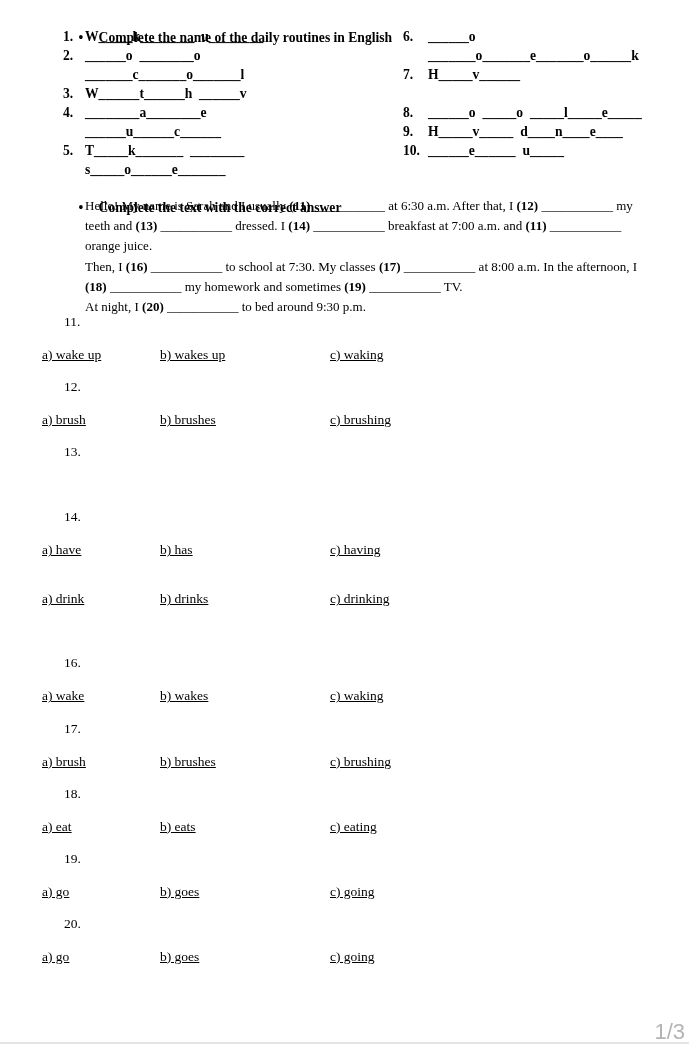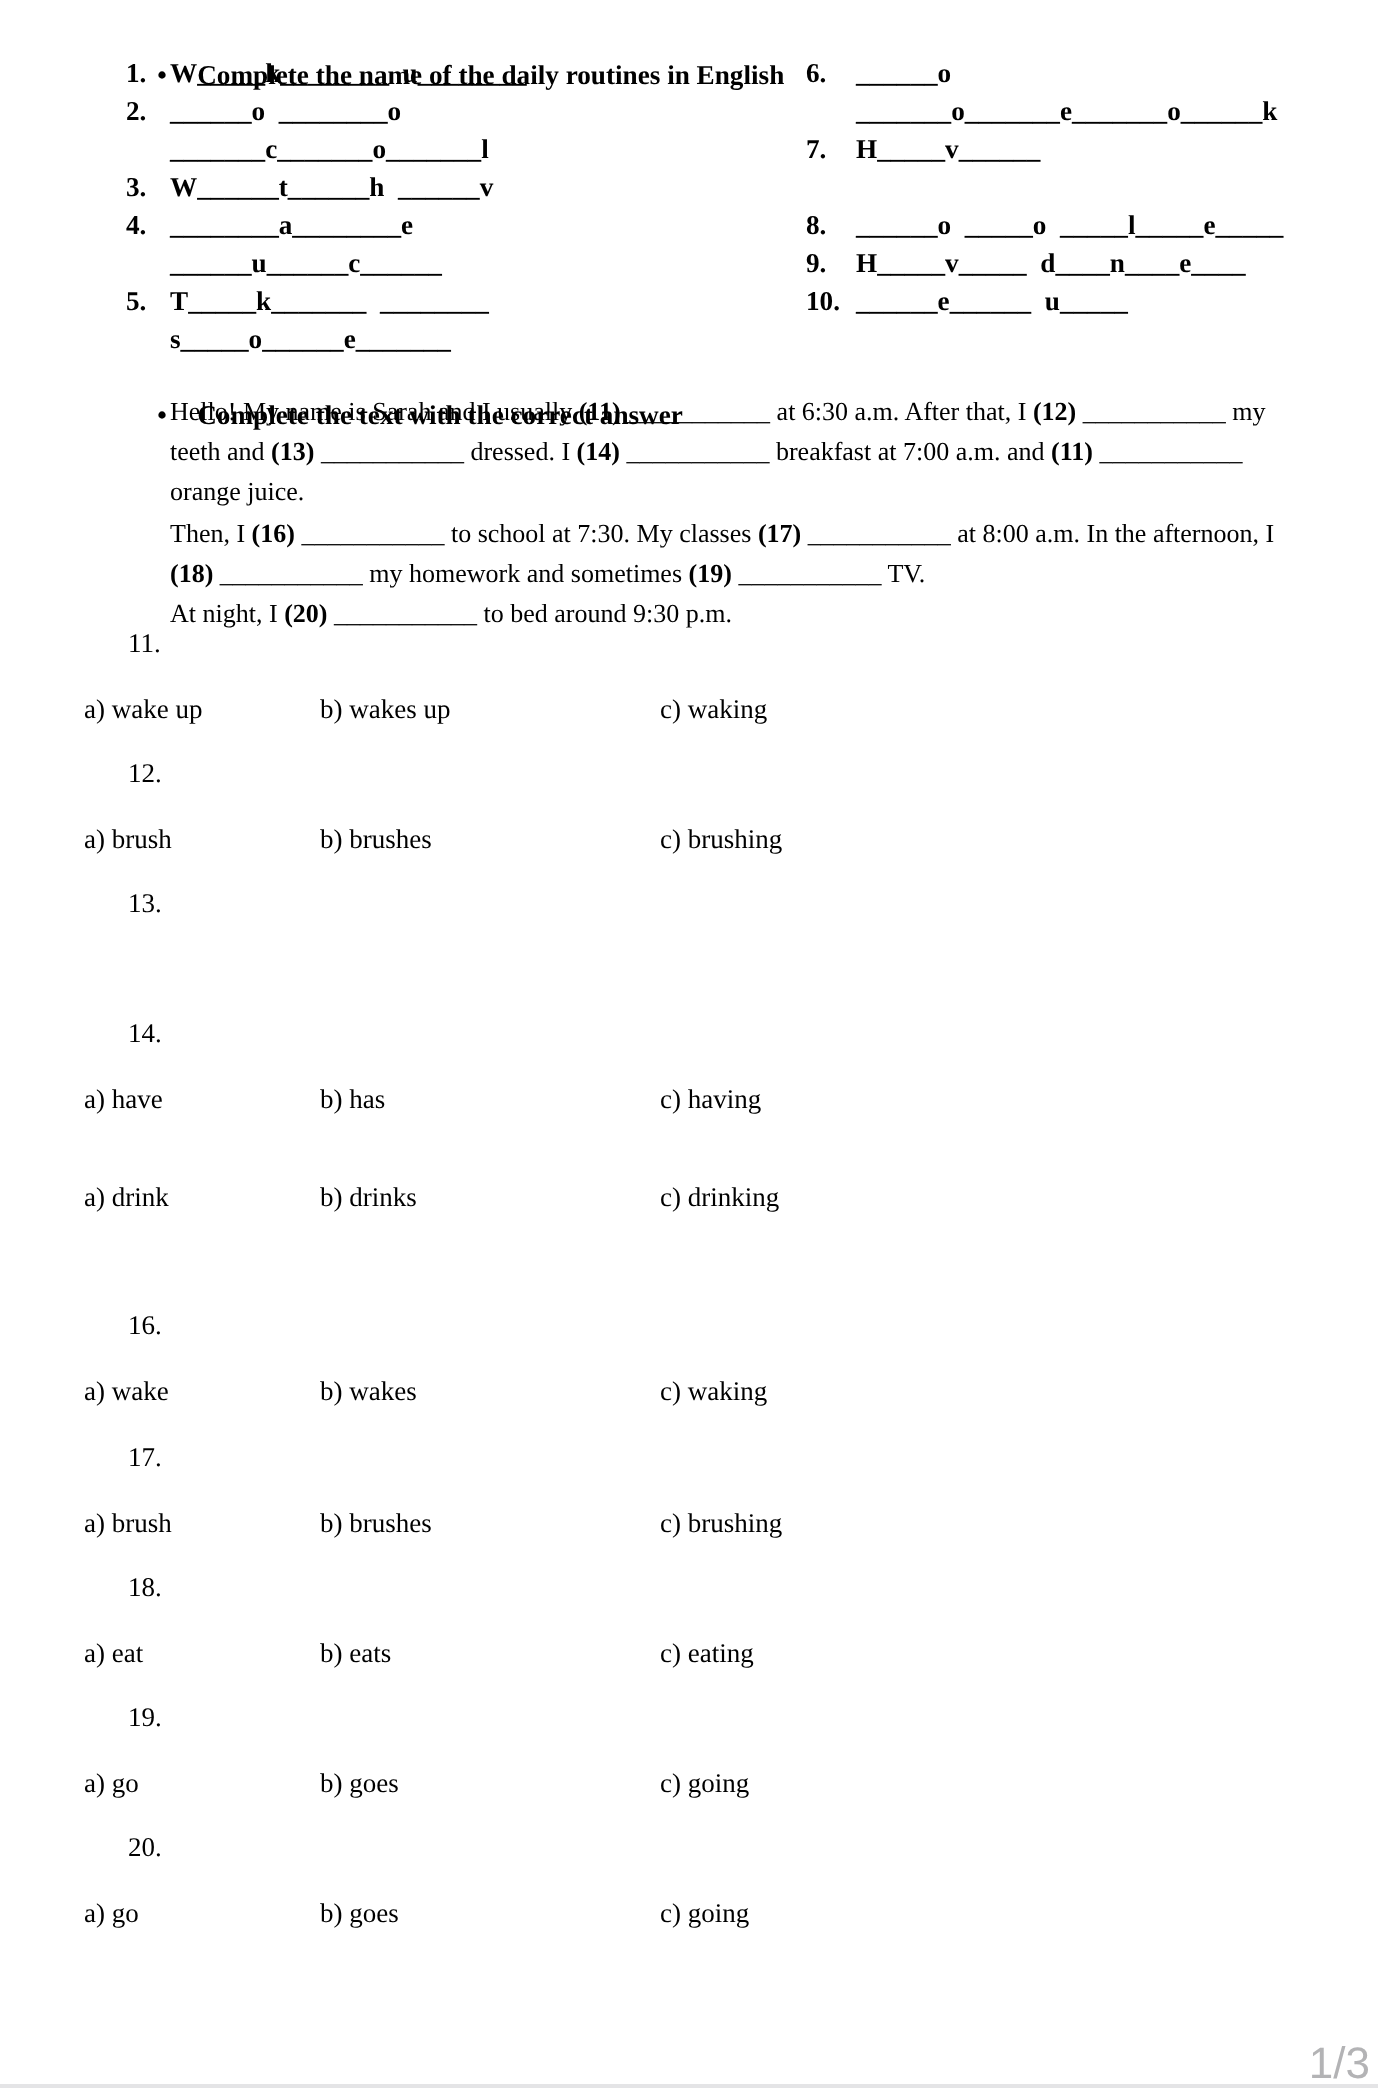--- a/index.html
+++ b/index.html
@@ -81,21 +81,21 @@
     padding-left: 64px;
     line-height: 16px;
     height: 16px;
   }
   .opts {
     position: relative;
     margin-top: 16px;
     height: 17px;
     line-height: 17px;
   }
-  .opt { position: absolute; top: 0; white-space: pre; }
+  .opt { position: absolute; top: 0; white-space: pre; text-decoration: underline; }
   .opt.a { left: 42px; }
   .opt.b { left: 160px; }
   .opt.c { left: 282px; margin-left: 48px; }
 
   
   .page-indicator {
     position: absolute;
     top: 1019px;
     right: 4px;
     font-family: "Liberation Sans", sans-serif;

